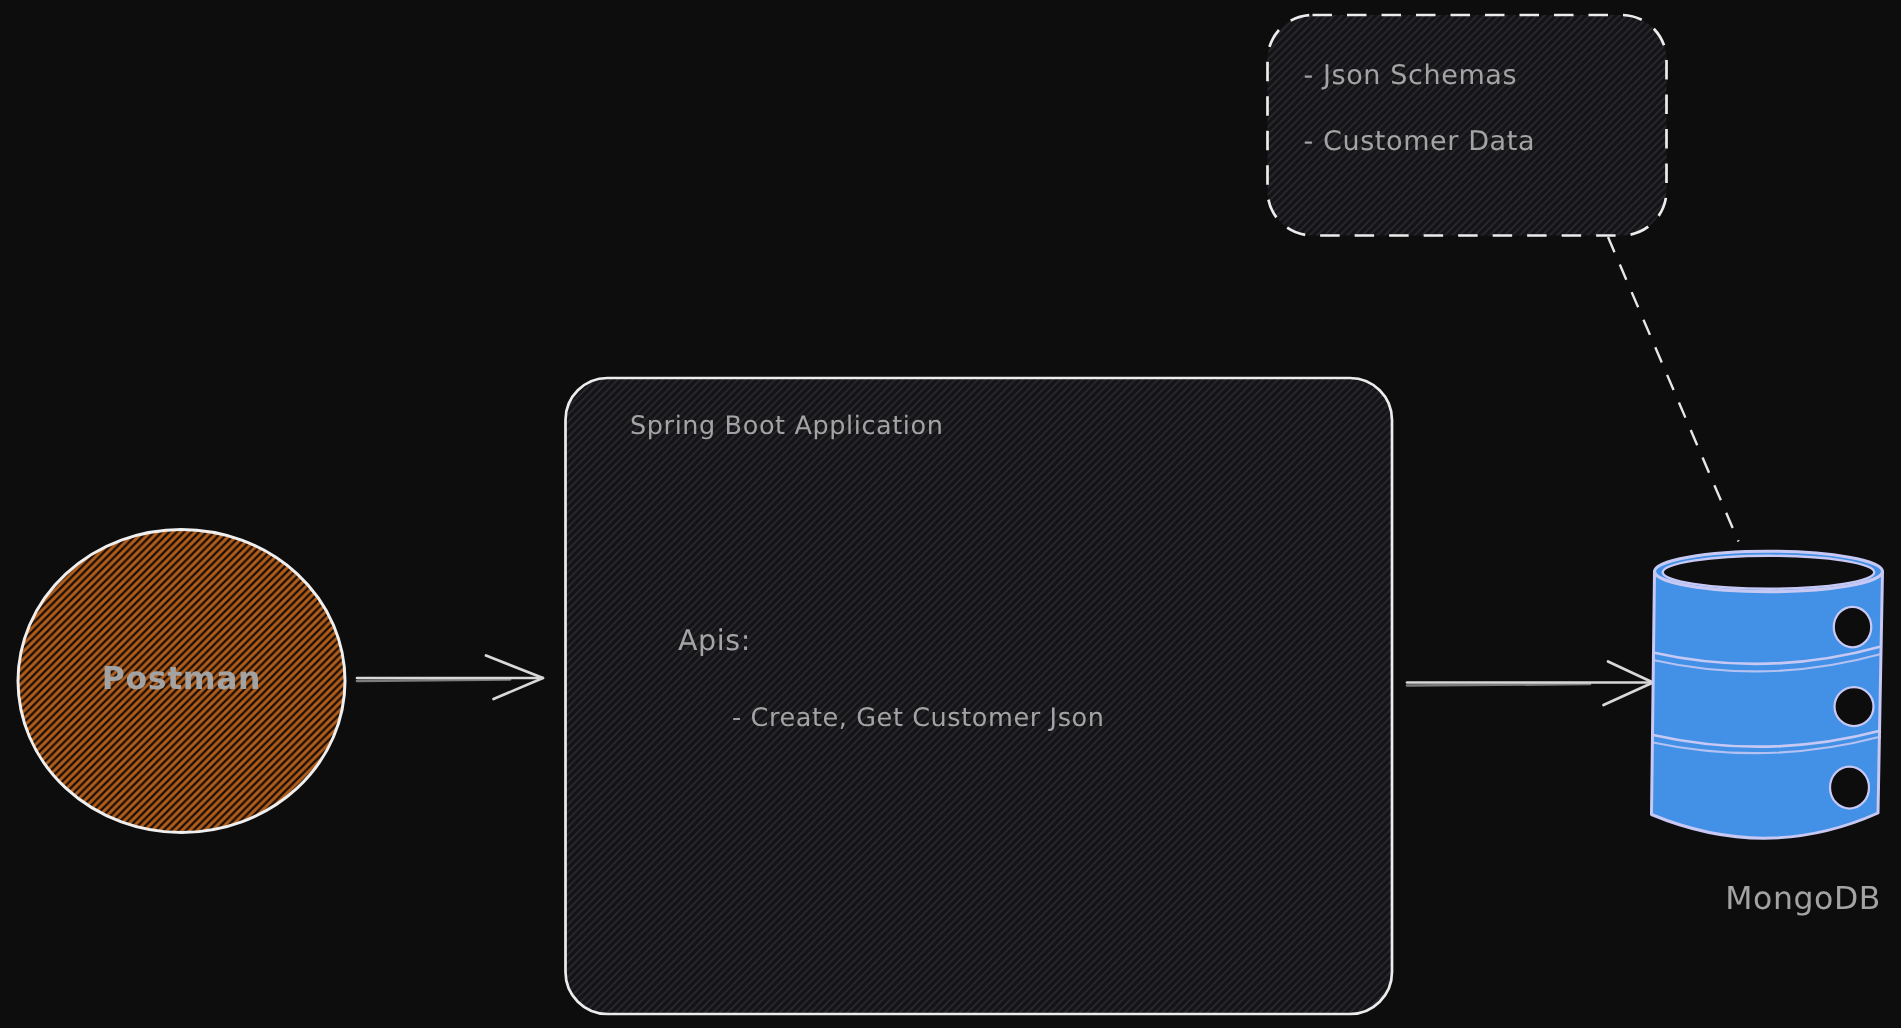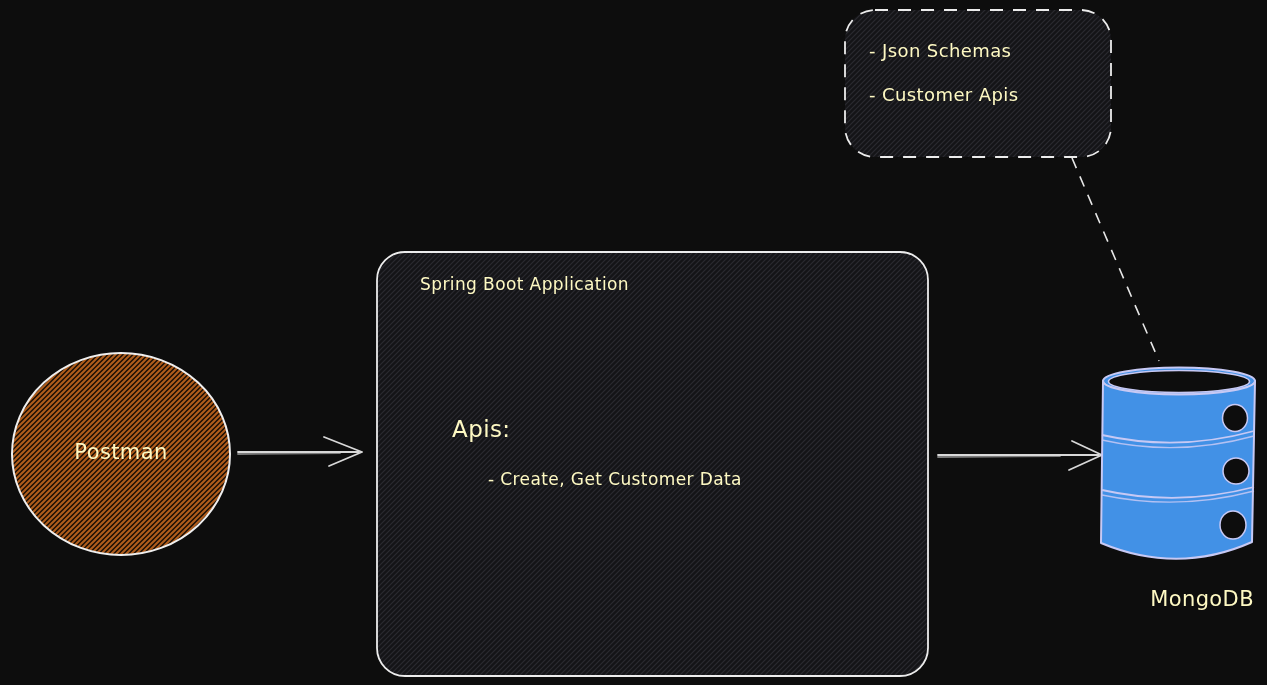--- a/index.html
+++ b/index.html
@@ -15,34 +15,34 @@
     overflow: hidden;
     font-family: "DejaVu Sans", sans-serif;
   }
   .layer {
     position: absolute;
     left: 0;
     top: 0;
   }
   .txt {
     position: absolute;
-    color: #fef9c3;
+    color: #a3a3a3;
     letter-spacing: 0.4px;
     white-space: pre;
     line-height: 1.2;
   }
   .t-title   { left: 420px; top: 274px; font-size: 17px; }
-  .t-apis    { left: 452px; top: 416px; font-size: 23px; }
+  .t-apis    { left: 452px; top: 416px; font-size: 19px; }
   .t-api1    { left: 488px; top: 443px; font-size: 17px; }
   .t-api2    { left: 488px; top: 469px; font-size: 17px; }
   .t-note1   { left: 869px; top: 40px;  font-size: 18px; }
   .t-note2   { left: 869px; top: 84px;  font-size: 18px; }
   .t-postman {
     left: 16px; top: 440px; width: 210px;
-    text-align: center; font-size: 21px;
+    text-align: center; font-size: 21px; font-weight: bold;
   }
   .t-mongodb {
     left: 1104px; top: 587px; width: 150px;
     text-align: right; font-size: 21px;
   }
 </style>
 </head>
 <body>
 
 <div class="canvas">
@@ -96,23 +96,23 @@
       <ellipse cx="1236" cy="471" rx="13" ry="13" fill="#0d0d0d" stroke="#c7c9f4" stroke-width="1.5"></ellipse>
       <ellipse cx="1233" cy="525" rx="13" ry="14" fill="#0d0d0d" stroke="#c7c9f4" stroke-width="1.5"></ellipse>
     </g>
   </svg>
 
   <div class="txt t-title">Spring Boot Application</div>
 
   <div class="txt t-apis">Apis:</div>
 
 
-  <div class="txt t-api2">- Create, Get Customer Data</div>
+  <div class="txt t-api2">- Create, Get Customer Json</div>
 
   <div class="txt t-note1">- Json Schemas</div>
 
-  <div class="txt t-note2">- Customer Apis</div>
+  <div class="txt t-note2">- Customer Data</div>
 
   <div class="txt t-postman">Postman</div>
 
   <div class="txt t-mongodb">MongoDB</div>
 
 </div>
 
 </body></html>

